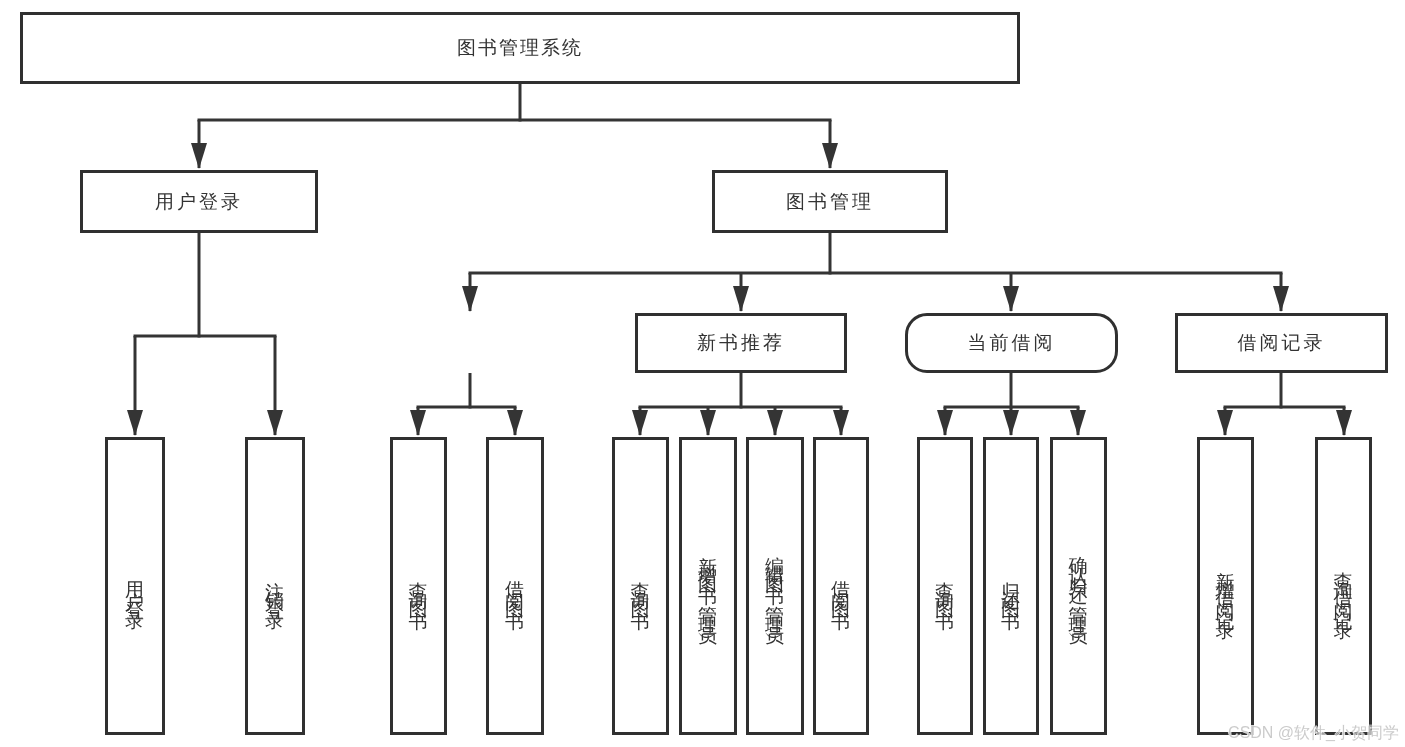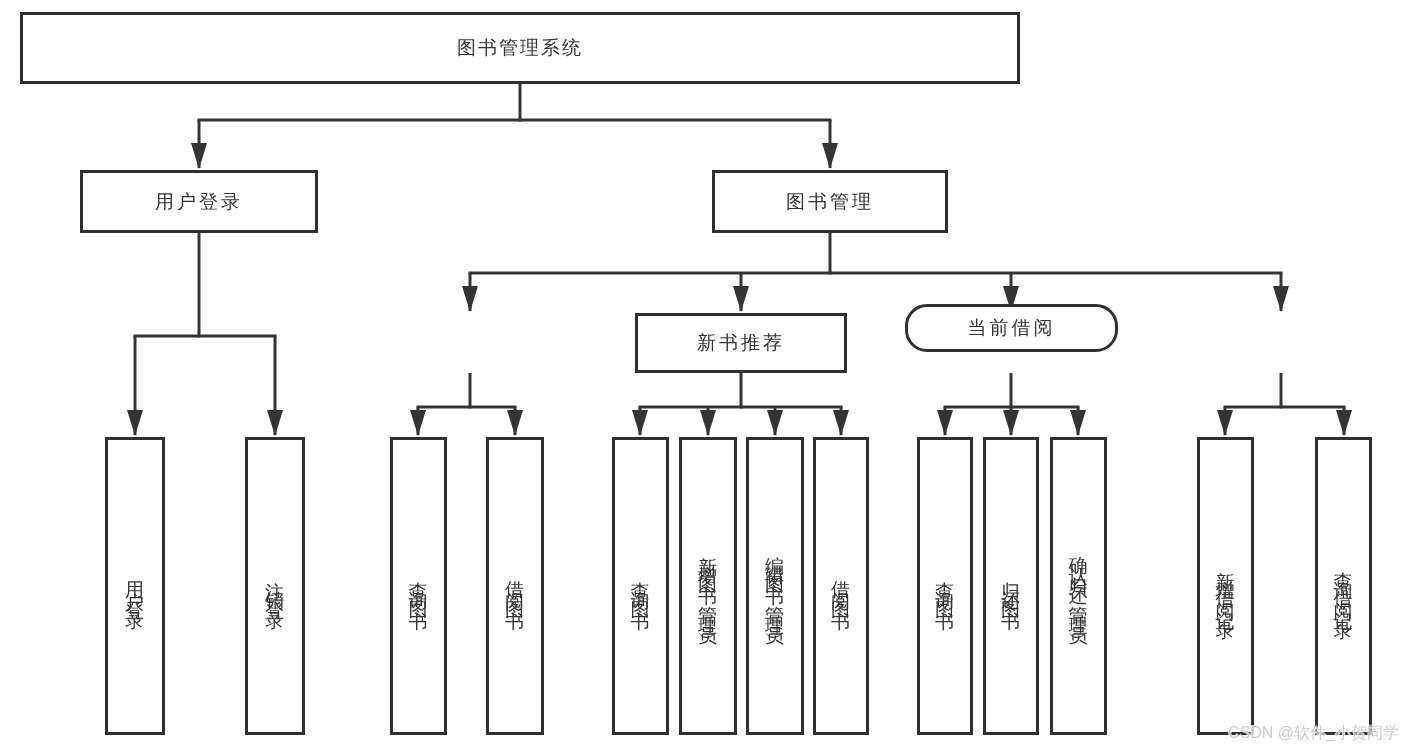--- a/index.html
+++ b/index.html
@@ -126,22 +126,25 @@
   <div class="box" style="left:80px; top:170px; width:238px; height:63px;">
     <span class="h-label">用户登录</span>
   </div>
   <div class="box" style="left:712px; top:170px; width:236px; height:63px;">
     <span class="h-label">图书管理</span>
   </div>
 
   <div class="box" style="left:635px; top:313px; width:212px; height:60px;">
     <span class="h-label">新书推荐</span>
   </div>
-  <div class="box" style="left:905px; top:304px; width:213px; height:48px;border-radius:22px;">
+  <div class="box" style="left:905px; top:313px; width:213px; height:60px;border-radius:22px;">
     <span class="h-label">当前借阅</span>
+  </div>
+  <div class="box" style="left:1175px; top:313px; width:213px; height:60px;">
+    <span class="h-label">借阅记录</span>
   </div>
 
   <div class="box" style="left:105px; top:437px; width:60px; height:298px;">
     <span class="v-label">用户登录</span>
   </div>
   <div class="box" style="left:245px; top:437px; width:60px; height:298px;">
     <span class="v-label">注销登录</span>
   </div>
 
   <div class="box" style="left:390px; top:437px; width:57px; height:298px;">

